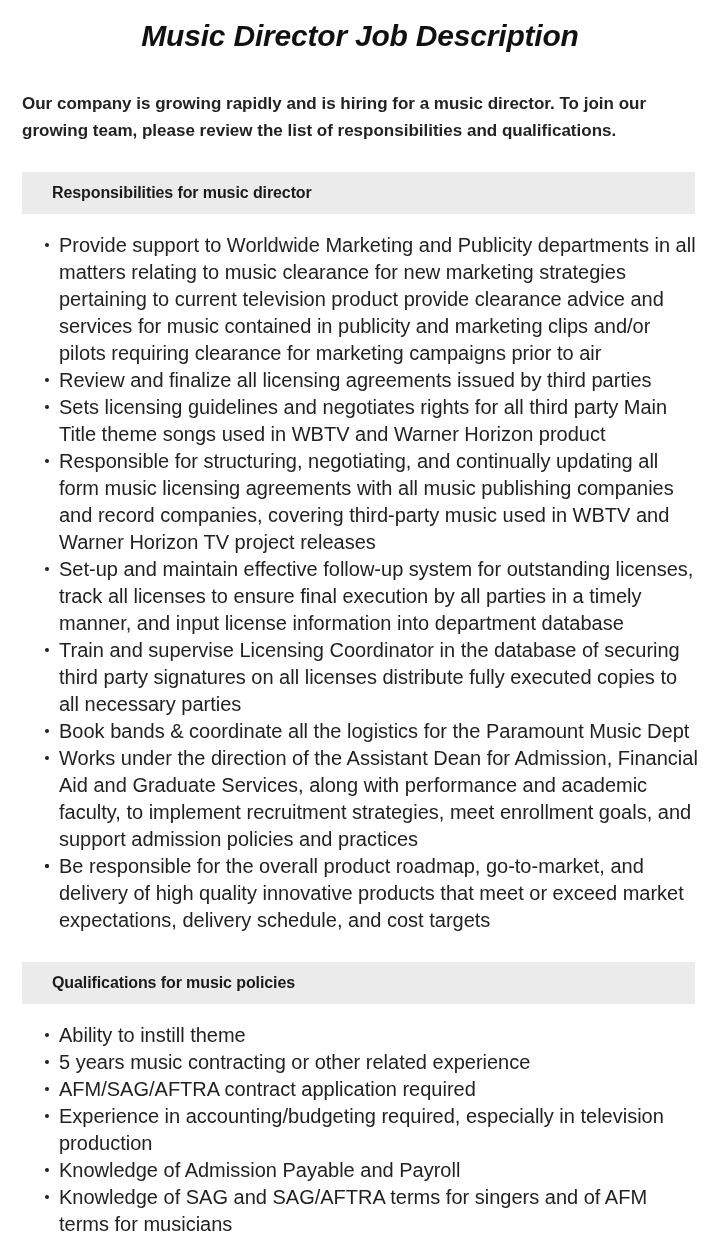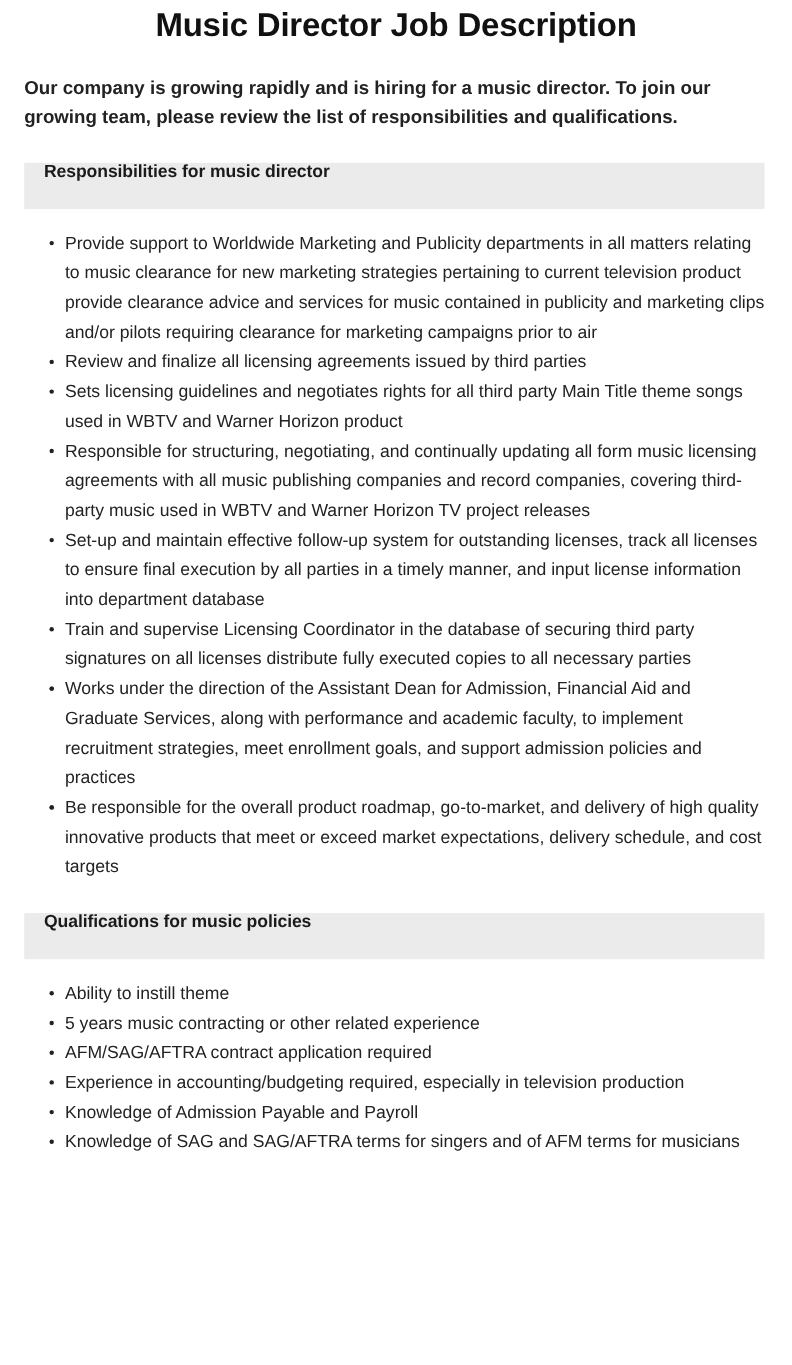--- a/index.html
+++ b/index.html
@@ -14,65 +14,67 @@
     color: #1a1a1a;
     -webkit-font-smoothing: antialiased;
   }
   .page {
     width: 720px;
     box-sizing: border-box;
     padding: 0;
     position: relative;
   }
   .doc-title {
-    margin: 0;
+    margin: 12px;
     padding: 4px 22px 0 22px;
     font-size: 30px;
     line-height: 40px;
     font-weight: bold;
     text-align: center;
     letter-spacing: -0.2px;
     color: #111111;
+    font-style: italic;
   }
   .intro {
     margin: 0;
     padding: 22px 24px 0 22px;
     font-size: 17px;
     line-height: 27px;
     color: #222222;
     max-width: 660px;
     font-weight: bold;
   }
   .section {
     margin: 0;
   }
   .section-header {
     margin: 28px 25px 0 22px;
     background: #ebebeb;
     height: 42px;
     display: flex;
-    padding: 0 0 0 18px;
+    align-items: center;
+    padding: 0 0 0 30px;
     box-sizing: border-box;
   }
   .section-header-text {
     font-size: 16px;
     font-weight: bold;
     color: #1a1a1a;
     letter-spacing: -0.1px;
   }
   ul.bullets {
     list-style: none;
     margin: 0;
     padding: 18px 22px 0 22px;
   }
   ul.bullets li {
     position: relative;
     padding-left: 37px;
     margin: 0 0 0 0;
-    font-size: 16px;
+    font-size: 20px;
     line-height: 27px;
     color: #222222;
   }
   ul.bullets li .bullet-dot {
     position: absolute;
     left: 23px;
     top: 11px;
     width: 4px;
     height: 4px;
     border-radius: 50%;
@@ -118,20 +120,21 @@
       <li>
         <span class="bullet-dot"></span>
         <span>Set-up and maintain effective follow-up system for outstanding licenses, track all licenses to ensure final execution by all parties in a timely manner, and input license information into department database</span>
       </li>
       <li>
         <span class="bullet-dot"></span>
         <span>Train and supervise Licensing Coordinator in the database of securing third party signatures on all licenses distribute fully executed copies to all necessary parties</span>
       </li>
       <li>
         <span class="bullet-dot"></span>
+        <span>Book bands &amp; coordinate all the logistics for the Paramount Music Dept</span>
       </li>
       <li>
         <span class="bullet-dot"></span>
         <span>Works under the direction of the Assistant Dean for Admission, Financial Aid and Graduate Services, along with performance and academic faculty, to implement recruitment strategies, meet enrollment goals, and support admission policies and practices</span>
       </li>
       <li>
         <span class="bullet-dot"></span>
       </li>
       <li>
         <span class="bullet-dot"></span>

